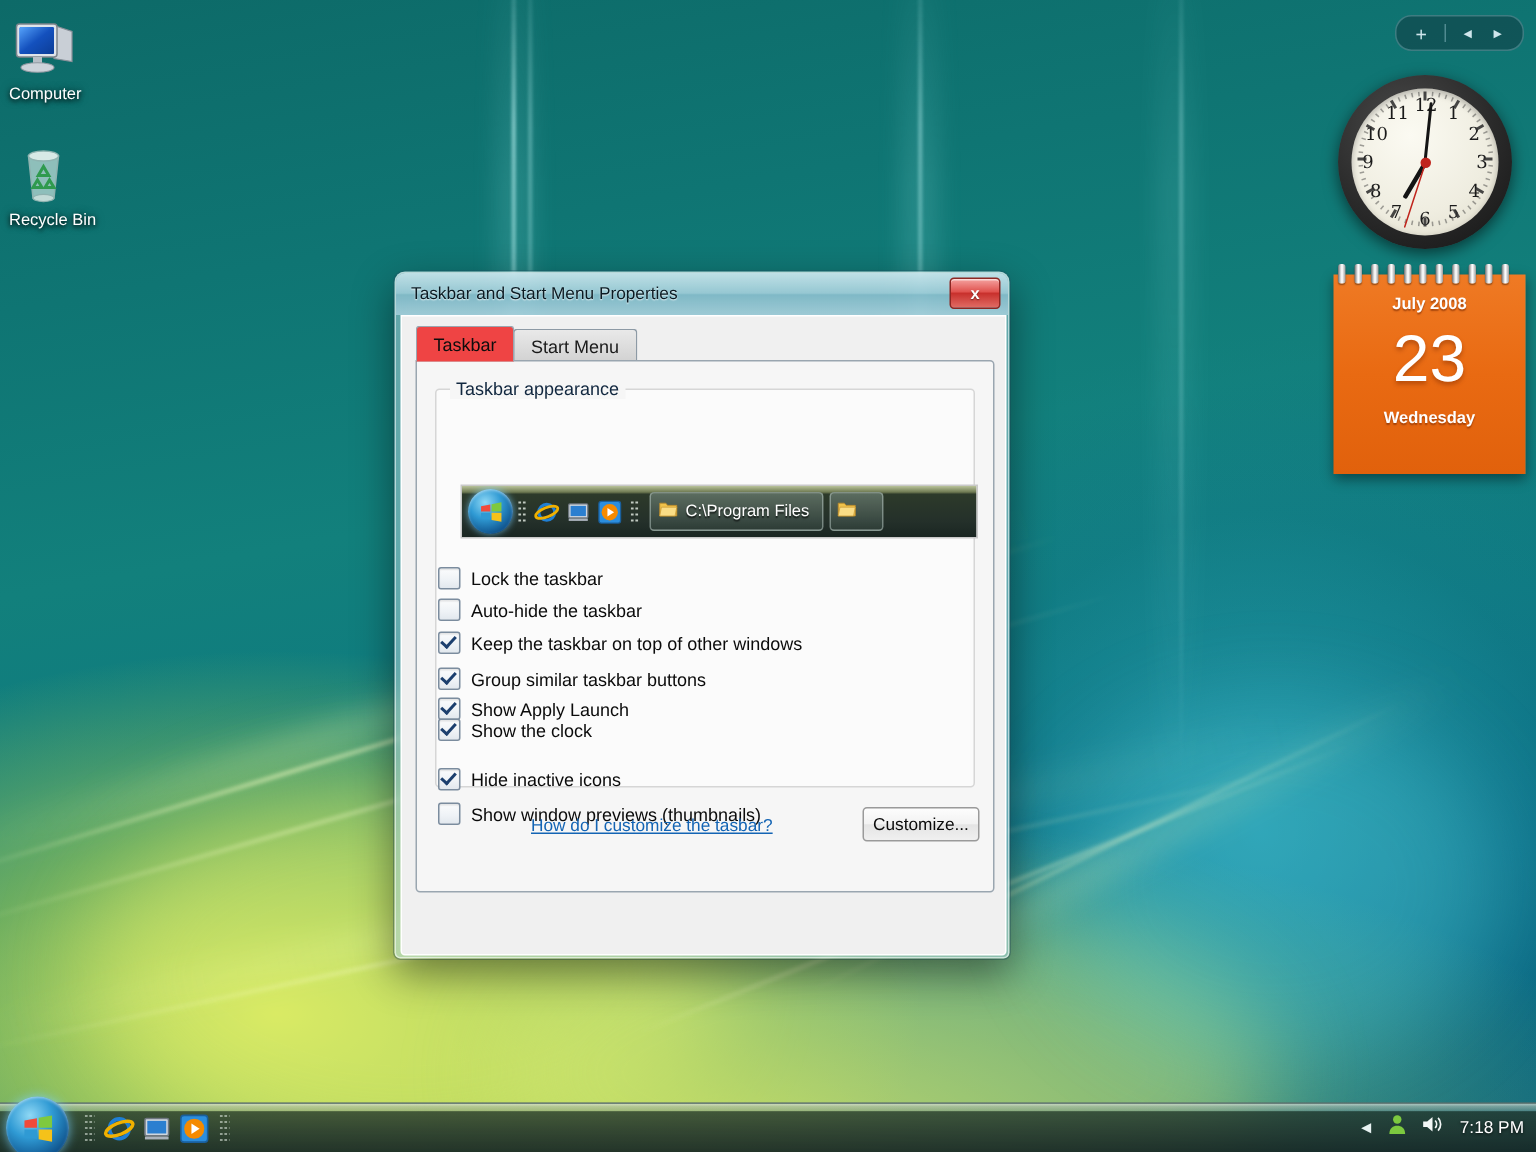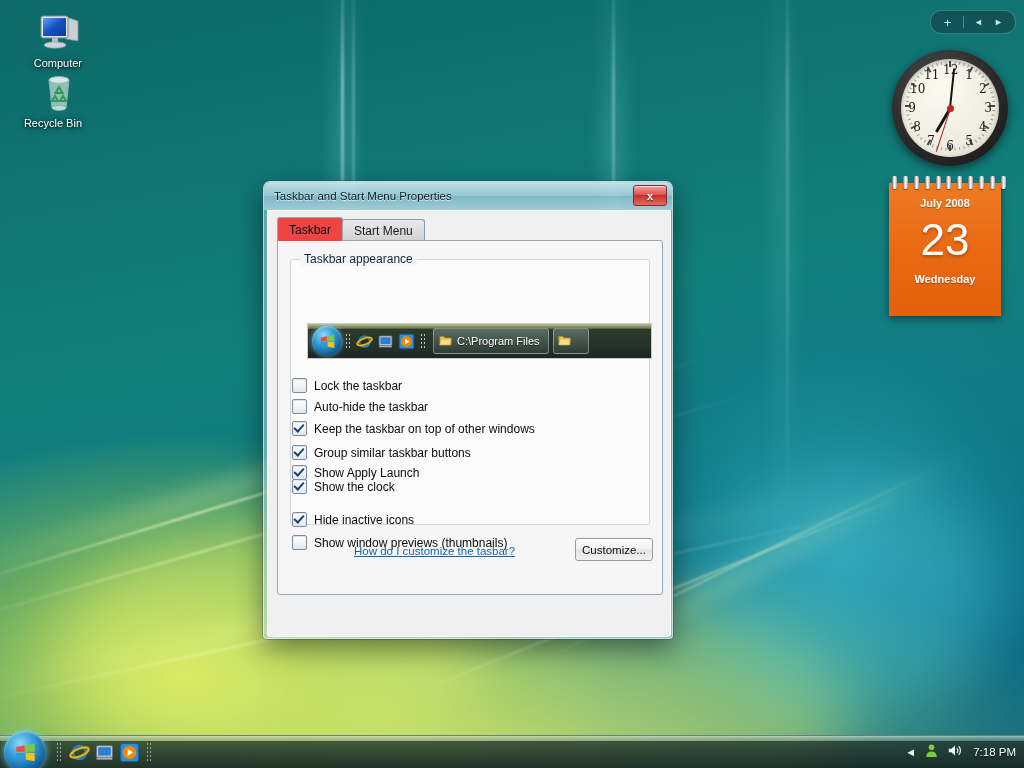--- a/index.html
+++ b/index.html
@@ -47,21 +47,21 @@
   .glow-bloom {
     position: absolute; pointer-events: none;
     border-radius: 50%;
     filter: blur(30px);
   }
 
   
   .desk-icon {
     position: absolute;
     width: 76px;
-    text-align: right;
+    text-align: left;
     color: #fff;
     font-size: 11px;
     line-height: 13px;
     text-shadow: 0 1px 3px rgba(0,0,0,0.85), 0 0 6px rgba(0,0,0,0.6);
     cursor: default;
   }
   .desk-icon .glyph { height: 46px; display: block; margin: 0 auto 3px; }
 
   
   #sidebar-header {
@@ -119,21 +119,21 @@
     position: absolute; top: 0; left: 0; width: 120px; height: 14px;
     display: flex; justify-content: space-around; align-items: flex-start;
     z-index: 3;
   }
   .cal-ring {
     width: 5px; height: 13px; border-radius: 2px;
     background: linear-gradient(to right, #6e6e6e 0%, #e8e8e8 40%, #fff 55%, #9a9a9a 100%);
     box-shadow: 0 1px 1px rgba(0,0,0,0.4);
   }
   .cal-body {
-    position: absolute; top: 7px; left: 0; width: 112px; height: 133px;
+    position: absolute; top: 7px; left: 0; width: 128px; height: 133px;
     background: linear-gradient(to bottom, #ef7a24 0%, #e96a12 50%, #e1610c 100%);
     box-shadow: 0 3px 8px rgba(0,0,0,0.45);
   }
   .cal-month {
     text-align: center; color: #fff; font-size: 11px; font-weight: bold;
     padding-top: 14px; text-shadow: 0 1px 1px rgba(120,40,0,0.6);
   }
   .cal-day {
     text-align: center; color: #fff; font-size: 44px; line-height: 62px;
     font-weight: 300; font-family: "Liberation Sans", sans-serif;
@@ -444,21 +444,21 @@
             <stop offset="1" stop-color="#0b3b93" stop-opacity="0.95"></stop>
           </linearGradient>
         </defs>
         <rect x="16" y="30" width="6" height="5" fill="#b8bfc7"></rect>
         <ellipse cx="19" cy="37" rx="11" ry="3.2" fill="#cdd3da" stroke="#9098a1" stroke-width="0.7"></ellipse>
       </svg>
     </span>
     <span>Computer</span>
   </div>
 
-  <div class="desk-icon" style="left:6px; top:68px;">
+  <div class="desk-icon" style="left:6px; top:92px;">
     <span class="glyph">
       <svg width="46" height="46" viewBox="0 0 46 46">
         <path d="M13 12 L33 12 L30 40 L16 40 Z" fill="#b9d9d4" fill-opacity="0.75" stroke="#8fb3b0" stroke-width="1"></path>
         <ellipse cx="23" cy="12" rx="10" ry="3.4" fill="#d7e9e6" stroke="#8fb3b0" stroke-width="1"></ellipse>
         <ellipse cx="23" cy="40" rx="7" ry="2.4" fill="#c3dbd7" stroke="#8fb3b0" stroke-width="0.8"></ellipse>
         <path d="M23 19 L26.5 25 L19.5 25 Z" fill="none" stroke="#2f9a4e" stroke-width="2"></path>
         <path d="M19 28 L22 33 L16 33 Z" fill="none" stroke="#2f9a4e" stroke-width="2"></path>
         <path d="M27 28 L30 33 L24 33 Z" fill="none" stroke="#2f9a4e" stroke-width="2"></path>
       </svg>
     </span>

